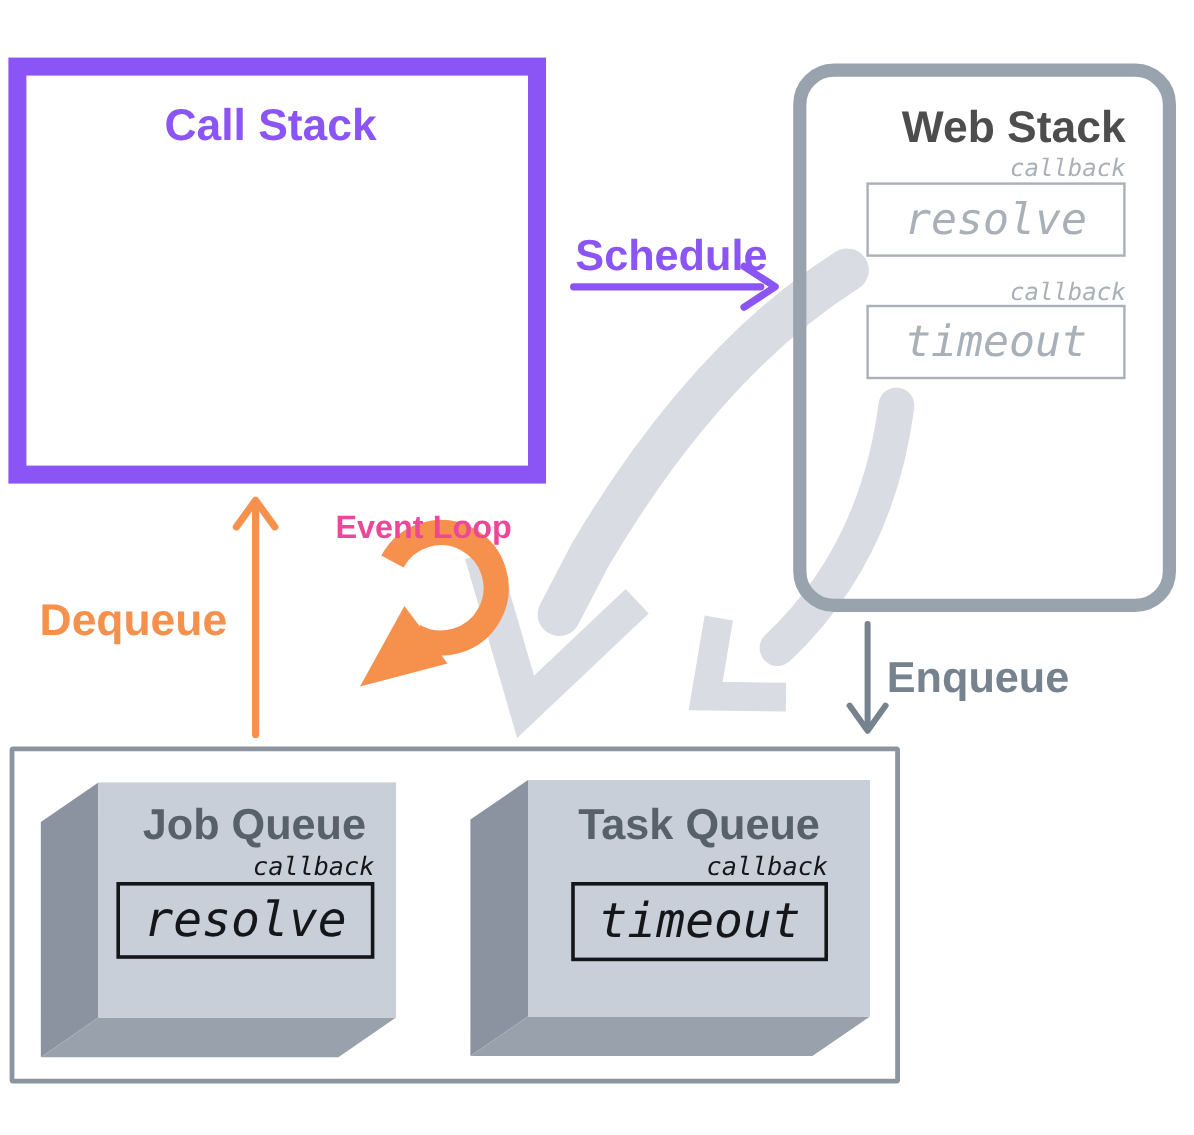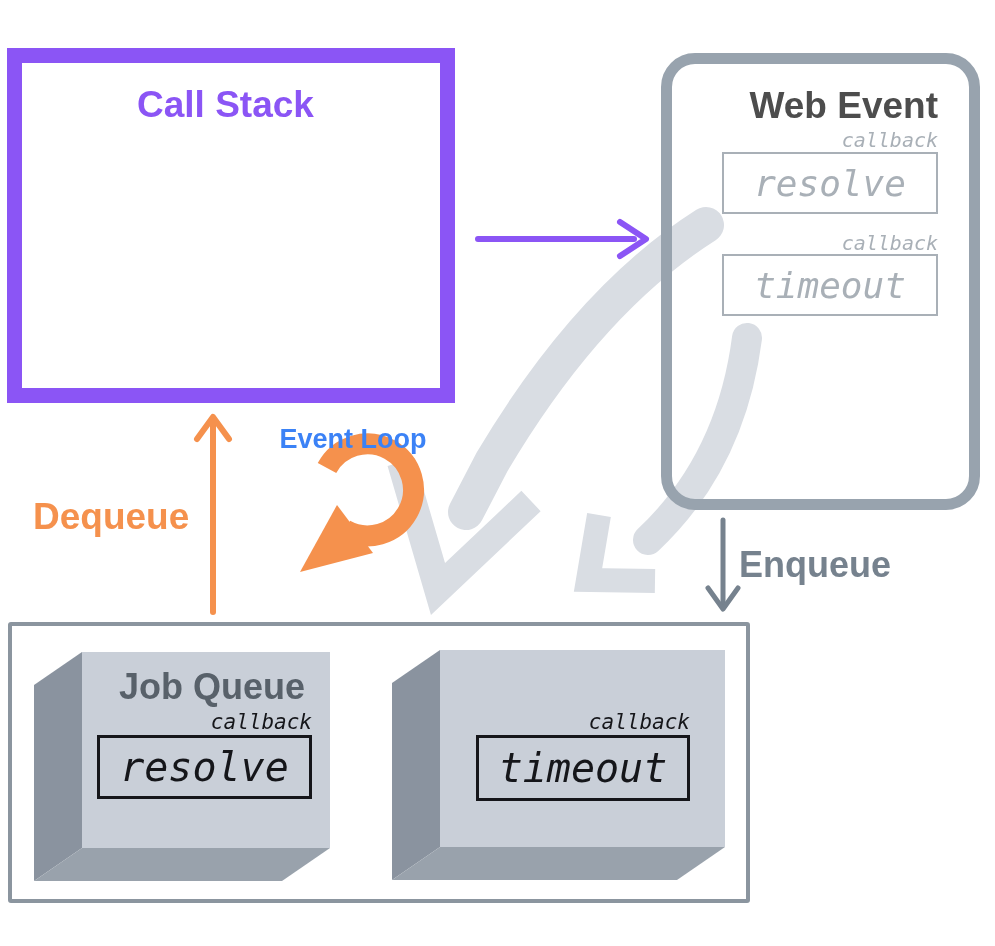--- a/index.html
+++ b/index.html
@@ -28,21 +28,21 @@
   .wa-box { left:722px; width:216px; height:62px; border:2px solid #a9b0b7;
     box-sizing:border-box; background:#ffffff; display:flex; align-items:center; justify-content:center; }
   .wa-box1 { top:152px; }
   .wa-box2 { top:254px; }
   .wa-box span { font-size:36px; color:#a9b0b7; }
 
   
   .label-schedule { left:477px; top:192px; width:165px; text-align:center;
     font-size:36px; font-weight:700; color:#8b55f5; }
   .label-eventloop { left:278px; top:424px; width:150px; text-align:center;
-    font-size:27px; font-weight:700; color:#3b82f6; }
+    font-size:27px; font-weight:700; color:#ec4899; }
   .label-dequeue { left:33px; top:496px; width:180px;
     font-size:37px; font-weight:700; color:#f5914d; }
   .label-enqueue { left:739px; top:544px; width:170px;
     font-size:36px; font-weight:700; color:#76828e; }
 
   
   .queues-container { left:8px; top:622px; width:742px; height:281px;
     border:4px solid #8b959f; border-radius:3px; box-sizing:border-box; background:transparent; }
 
   .queue-face { background:#c9cfd8; }
@@ -107,42 +107,44 @@
     <g>
       <polygon points="440,650 392,683 392,880 440,847" fill="#8a939f"></polygon>
       <polygon points="440,847 725,847 677,880 392,880" fill="#99a2ac"></polygon>
     </g>
   </svg>
 
   <div class="abs call-stack-box"></div>
   <div class="abs call-stack-title">Call Stack</div>
 
   <div class="abs webapis-panel"></div>
-  <div class="abs webapis-title">Web Event</div>
+  <div class="abs webapis-title">Web Stack</div>
   <div class="abs mono cb-label-muted wa-cb1">callback</div>
   <div class="abs wa-box wa-box1">
     <span class="mono">resolve</span>
   </div>
   <div class="abs mono cb-label-muted wa-cb2">callback</div>
   <div class="abs wa-box wa-box2">
     <span class="mono">timeout</span>
   </div>
 
+  <div class="abs label-schedule">Schedule</div>
   <div class="abs label-eventloop">Event Loop</div>
   <div class="abs label-enqueue">Enqueue</div>
   <div class="abs label-dequeue">Dequeue</div>
 
   <div class="abs queues-container"></div>
 
   <div class="abs queue-face job-face"></div>
   <div class="abs queue-title job-title">Job Queue</div>
   <div class="abs mono cb-label-dark job-cb">callback</div>
   <div class="abs queue-box job-box">
     <span class="mono">resolve</span>
   </div>
 
   <div class="abs queue-face task-face"></div>
+  <div class="abs queue-title task-title">Task Queue</div>
   <div class="abs mono cb-label-dark task-cb">callback</div>
   <div class="abs queue-box task-box">
     <span class="mono">timeout</span>
   </div>
 
 </div>
 
 </body></html>

